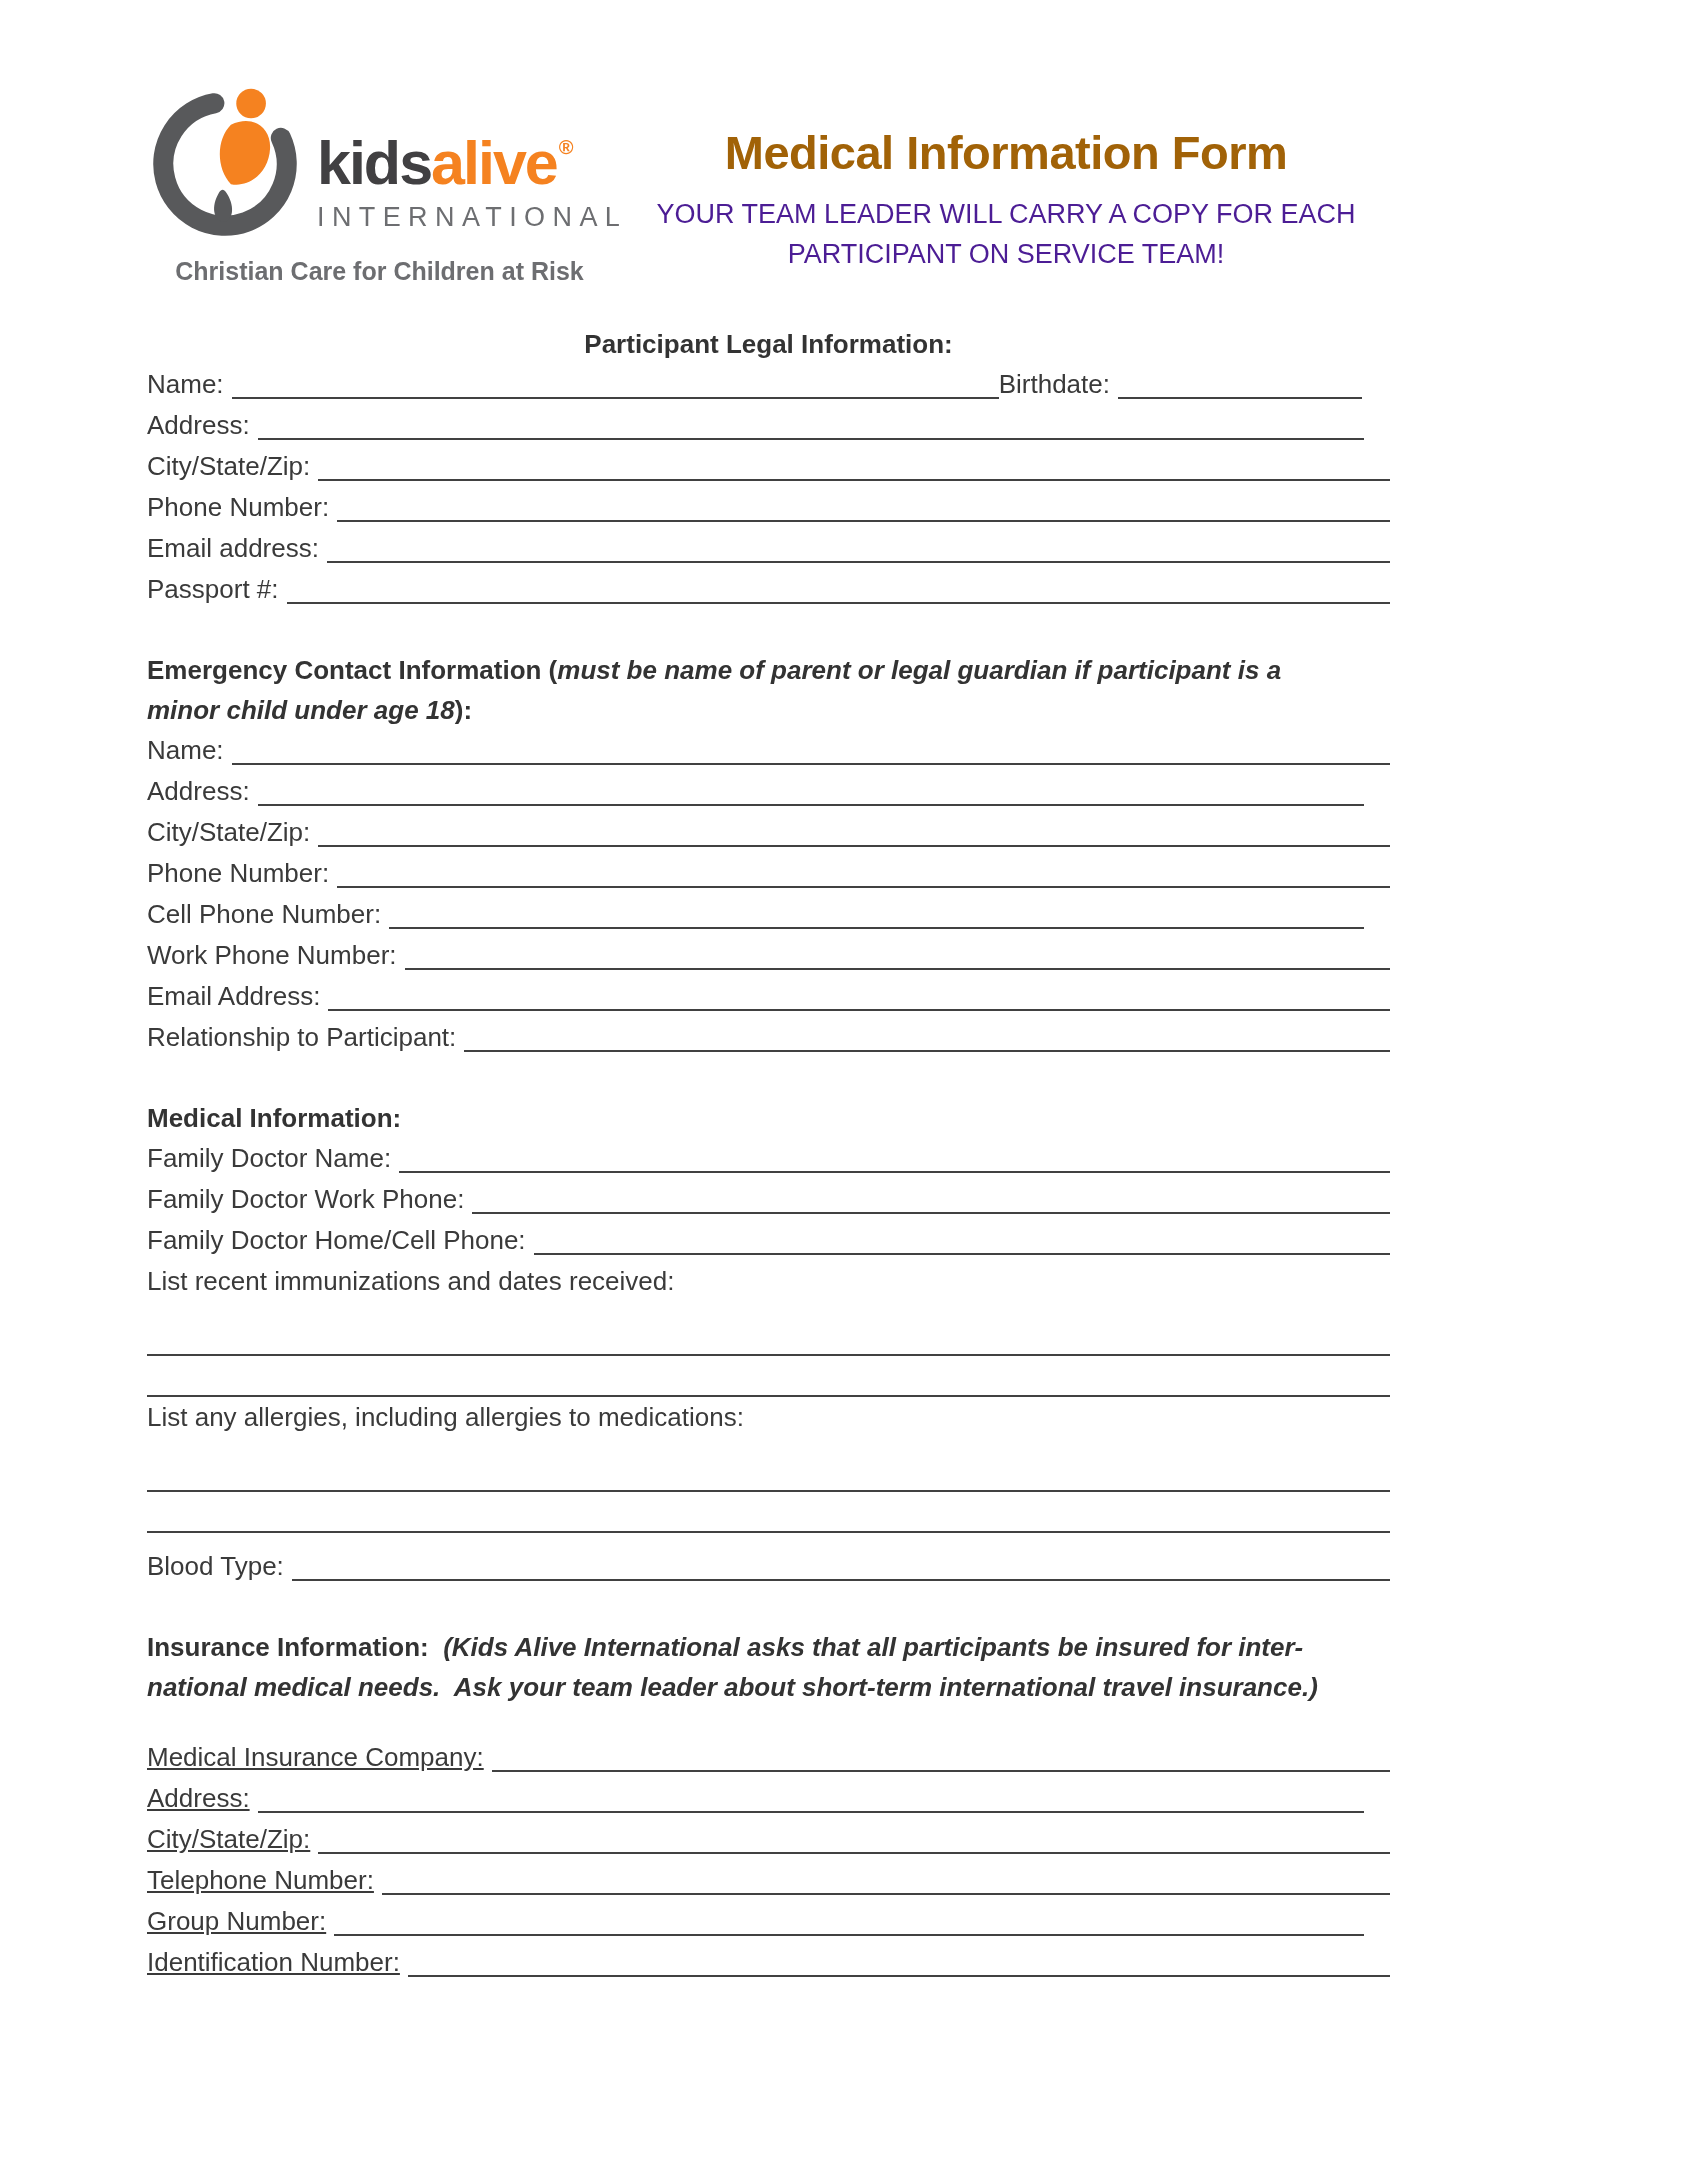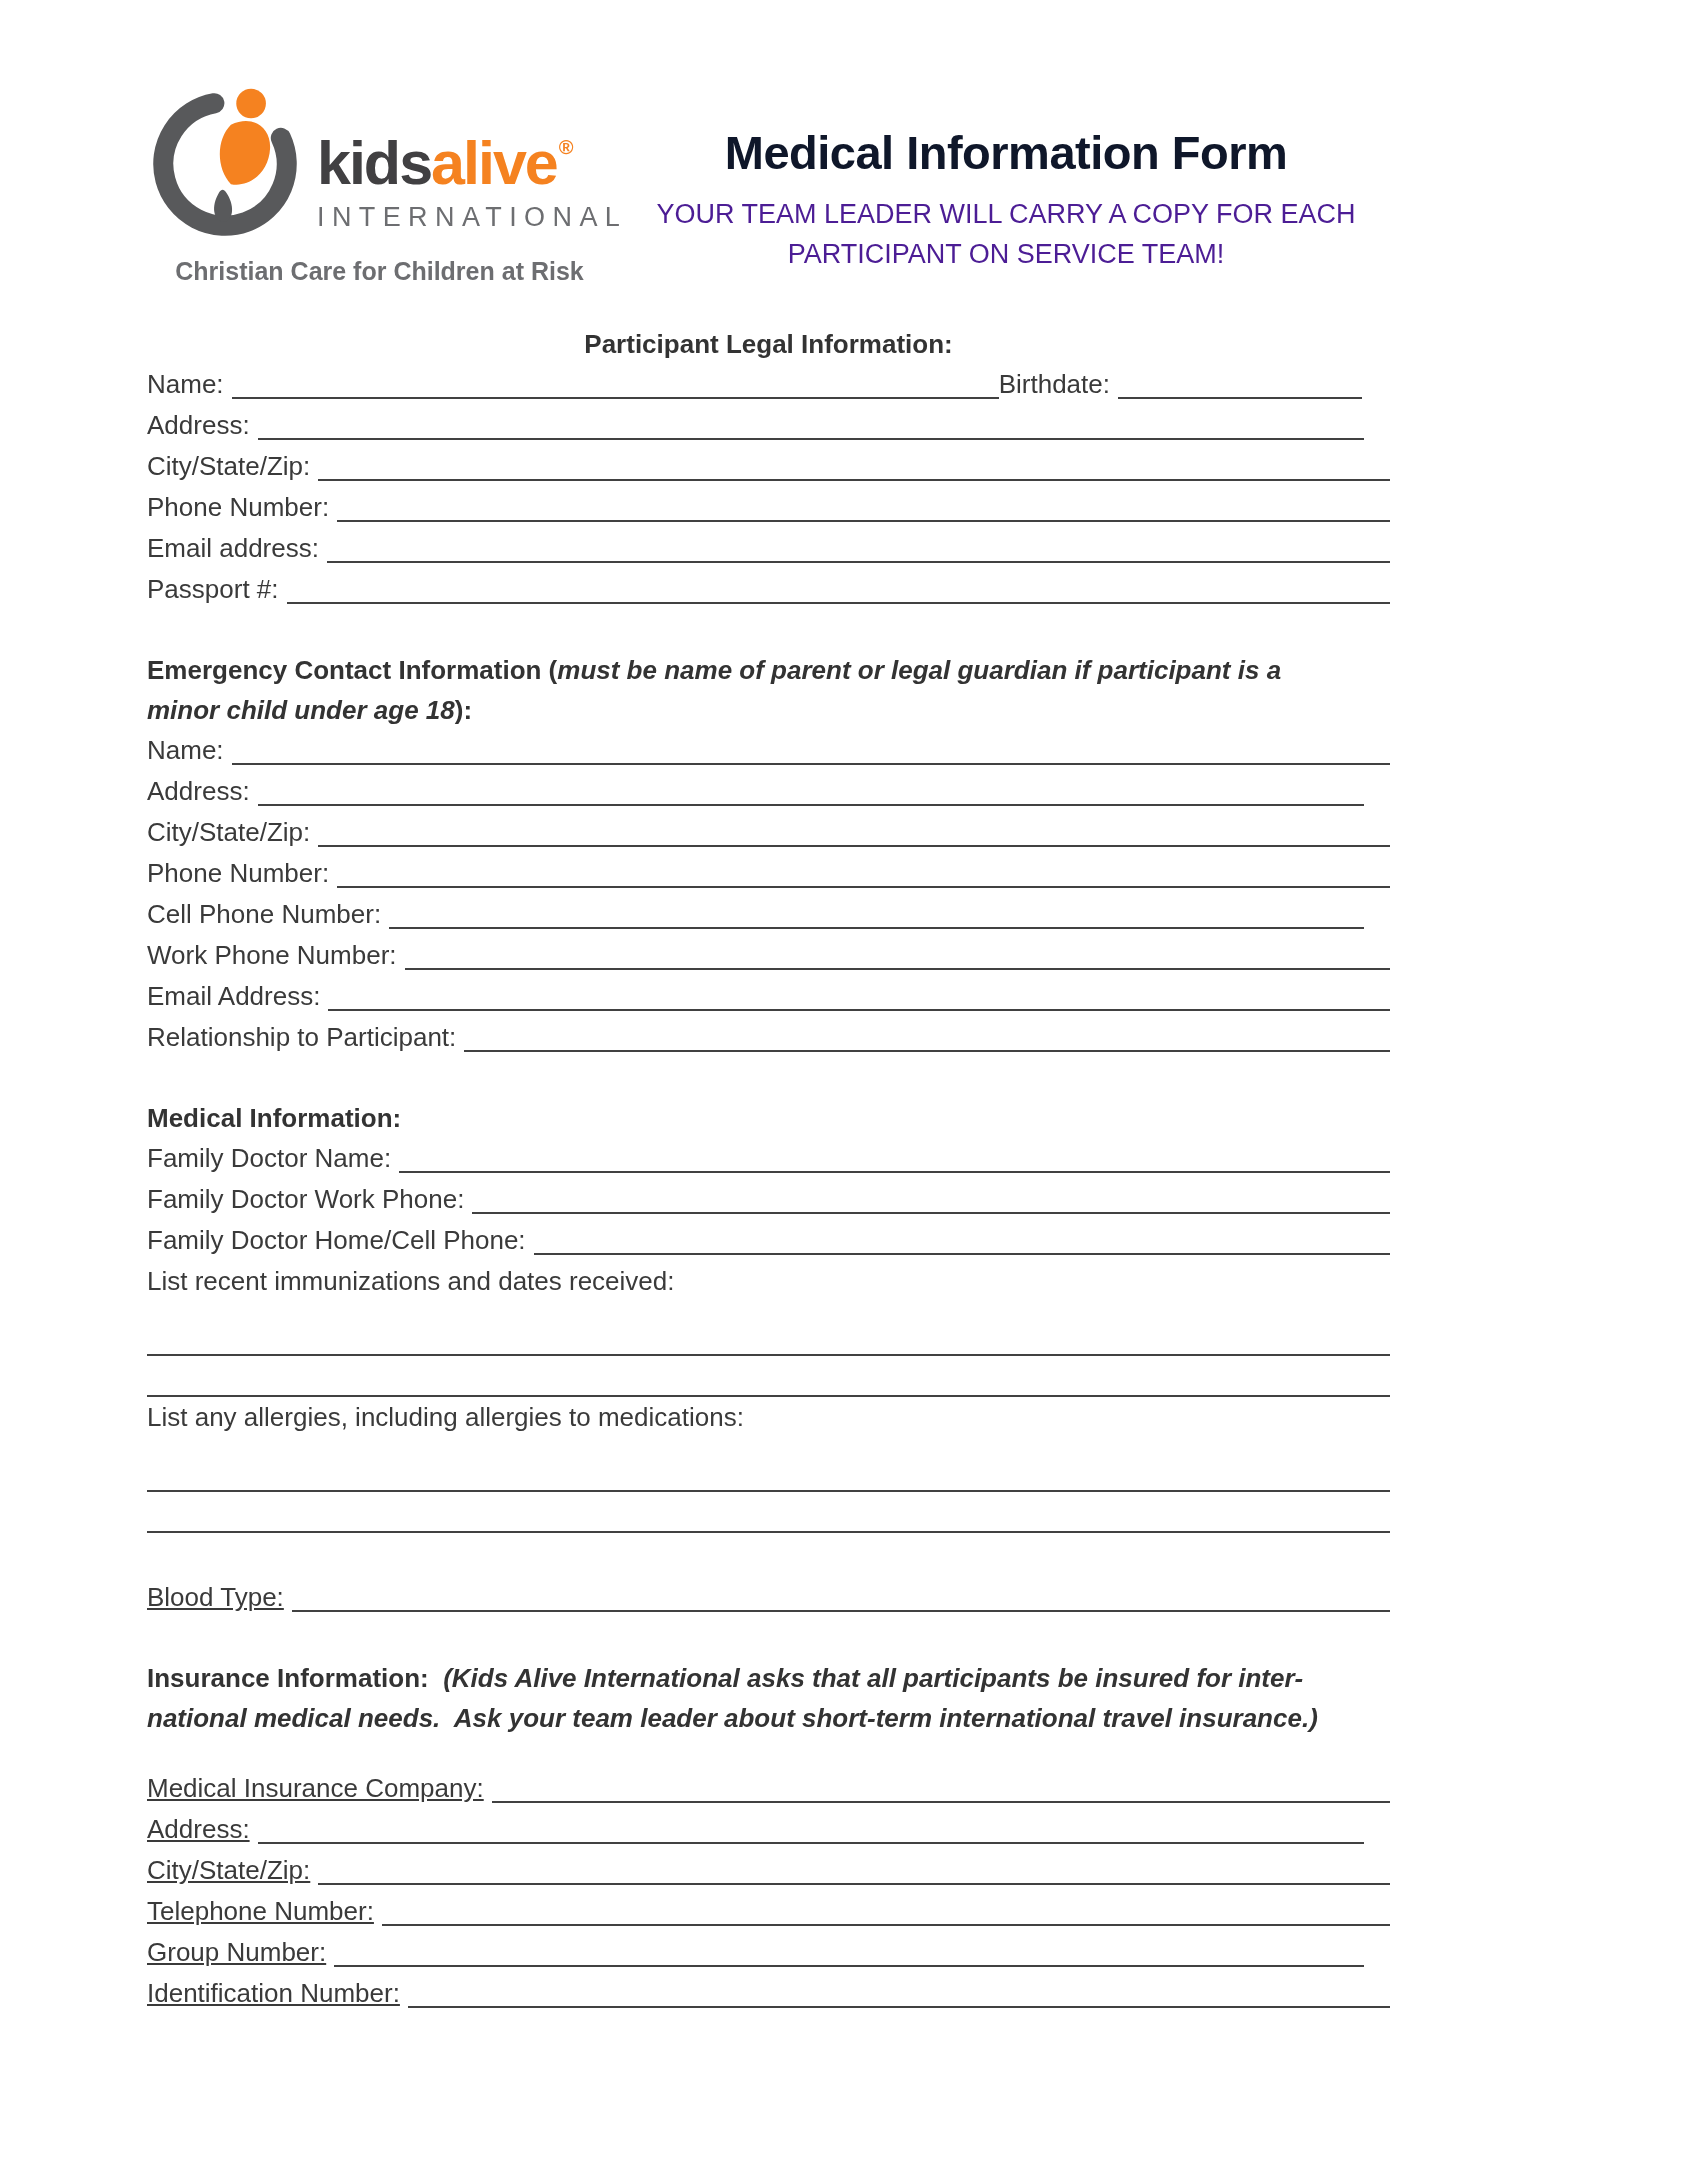--- a/index.html
+++ b/index.html
@@ -20,21 +20,21 @@
   .logo-top { display: flex; align-items: flex-end; }
   .logo-mark { width: 156px; height: 172px; flex: 0 0 156px; }
   .logo-text { margin-left: 14px; margin-bottom: 14px; }
   .brand { font-size: 61px; font-weight: bold; letter-spacing: -2px; line-height: 1; color: #414042; white-space: nowrap; }
   .brand .alive { color: #F58220; }
   .brand .reg { font-size: 20px; vertical-align: 30px; letter-spacing: 0; margin-left: 2px; color: #F58220; font-weight: bold; }
   .intl { font-size: 27px; color: #6D6E71; letter-spacing: 7.4px; margin-top: 8px; white-space: nowrap; }
   .tagline { font-size: 25px; font-weight: bold; color: #6D6E71; margin-top: 10px; text-align: center; width: 465px; white-space: nowrap; }
 
   .titleblock { flex: 1 1 auto; text-align: center; padding-top: 50px; }
-  .title { font-size: 47px; font-weight: bold; margin: 0; color: #0f172a; letter-spacing: -0.5px; }
+  .title { font-size: 47px; font-weight: bold; margin: 0; color: #a16207; letter-spacing: -0.5px; }
   .subtitle { margin-top: 14px; font-size: 27px; line-height: 40px; color: #4c1d95; }
 
   
   .section-heading { font-size: 26px; line-height: 40px; font-weight: bold; margin-top: 40px; color: #333333; }
   .section-heading .it { font-style: italic; }
   .first-heading { margin-top: 38px; text-align: center; }
   .nowrap { white-space: nowrap; }
 
   .row { display: flex; font-size: 26px; line-height: 41px; }
   .lbl { white-space: pre; }
@@ -44,21 +44,21 @@
     align-self: flex-end;
     margin: 0 0 6px 8px;
     min-width: 40px;
   }
   .fill.short { margin-right: 26px; }
   .fill.birthdate { flex: 0 0 244px; margin-right: 28px; }
 
   .blank-line { height: 41px; border-bottom: 2px solid #414141; }
   .blank-line.gap { margin-top: 13px; }
 
-  .bloodtype-row { margin-top: 44px; text-decoration: underline; }
+  .bloodtype-row { margin-top: 13px; }
   .insurance-fields { margin-top: 30px; text-decoration: underline; }
 </style>
 </head>
 <body>
 
 <div class="page">
 
   <div class="header">
 
     <div class="logo">

